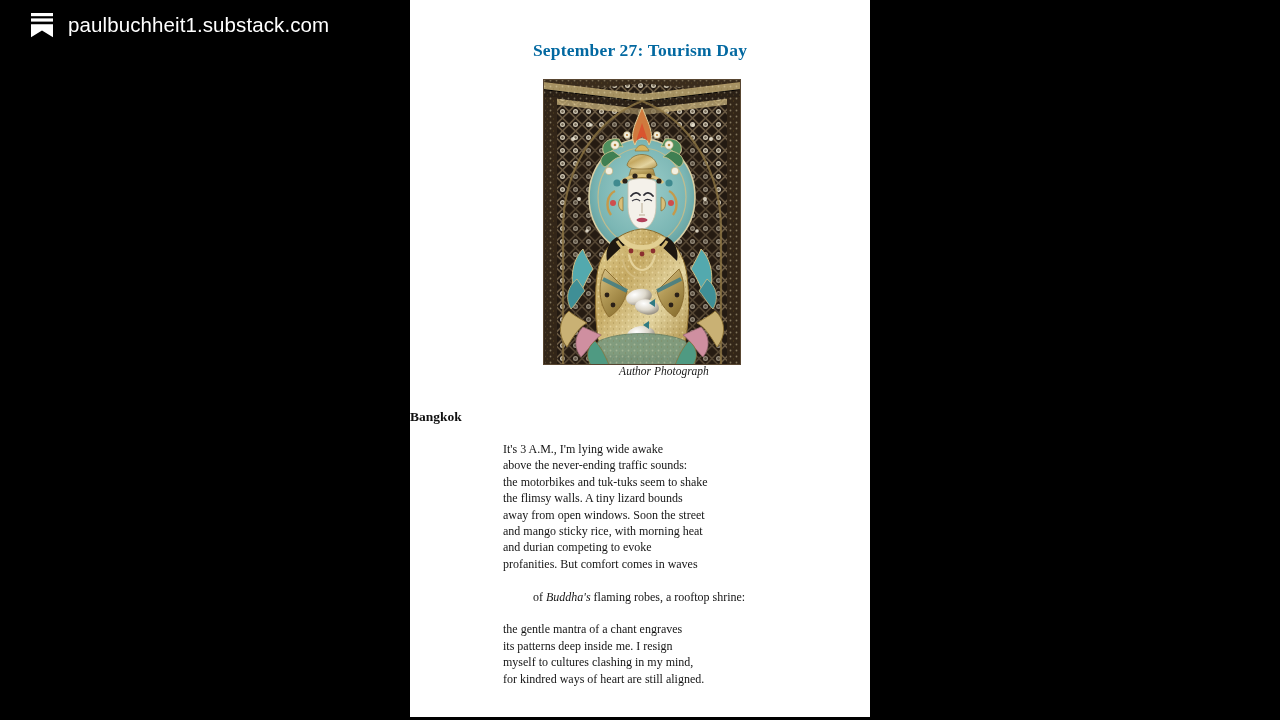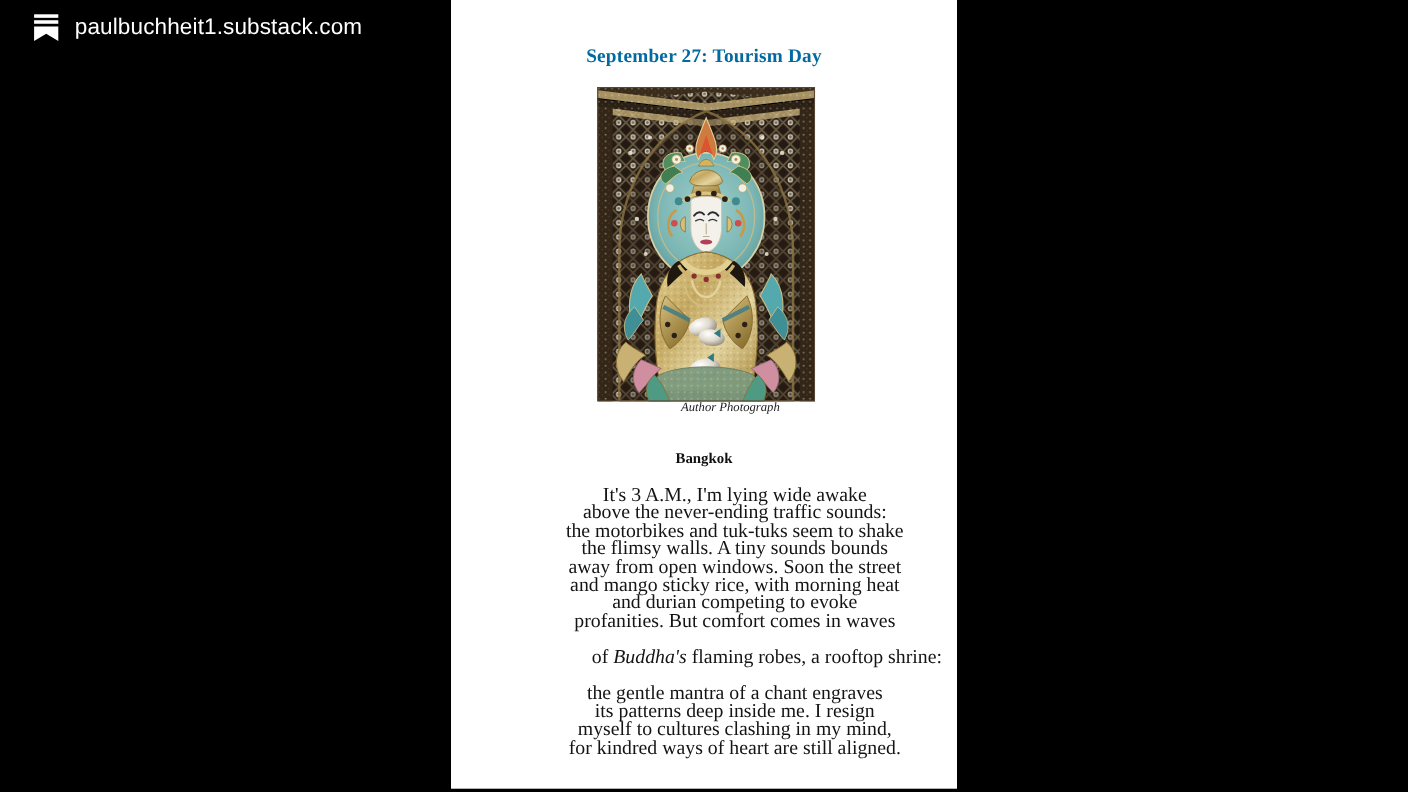--- a/index.html
+++ b/index.html
@@ -95,35 +95,33 @@
     font-style: italic;
     color: #1a1a1a;
     margin-left: 24px;
   }
 
   .poem-title {
     position: absolute;
     top: 409px;
     left: 0;
     width: 100%;
-    text-align: center;
     font-size: 13.5px;
     font-weight: bold;
     color: #111111;
   }
 
   .poem-body {
     position: absolute;
     top: 441px;
-    left: 83px;
+    left: 93px;
     width: 350px;
-    font-size: 18px;
+    font-size: 12px;
     line-height: 16.4px;
     color: #141414;
-    text-align: center;
   }
   .poem-line {
     white-space: pre;
     display: block;
   }
   .poem-line i { font-style: italic; font-family: Liberation Serif, serif; }
 </style>
 </head>
 <body>
 
@@ -335,21 +333,21 @@
       </div>
 
       <div class="caption">Author Photograph</div>
 
       <div class="poem-title">Bangkok</div>
 
       <div class="poem-body">
         <span class="poem-line">It's 3 A.M., I'm lying wide awake</span>
         <span class="poem-line">above the never-ending traffic sounds:</span>
         <span class="poem-line">the motorbikes and tuk-tuks seem to shake</span>
-        <span class="poem-line">the flimsy walls. A tiny sounds bounds</span>
+        <span class="poem-line">the flimsy walls. A tiny lizard bounds</span>
         <span class="poem-line">away from open windows. Soon the street</span>
         <span class="poem-line">and mango sticky rice, with morning heat</span>
         <span class="poem-line">and durian competing to evoke</span>
         <span class="poem-line">profanities. But comfort comes in waves</span>
         <span class="poem-line">
           <span>of </span><i>Buddha's</i><span> flaming robes, a rooftop shrine:</span>
         </span>
         <span class="poem-line">the gentle mantra of a chant engraves</span>
         <span class="poem-line">its patterns deep inside me. I resign</span>
         <span class="poem-line">myself to cultures clashing in my mind,</span>

